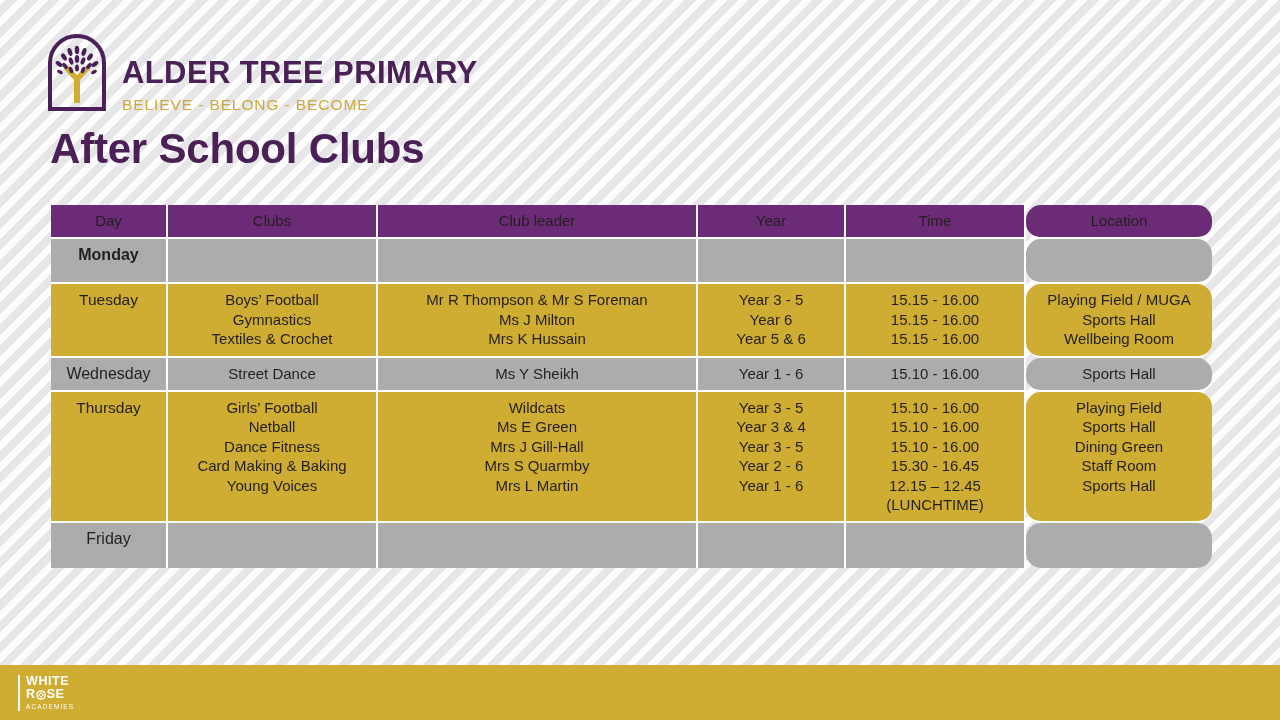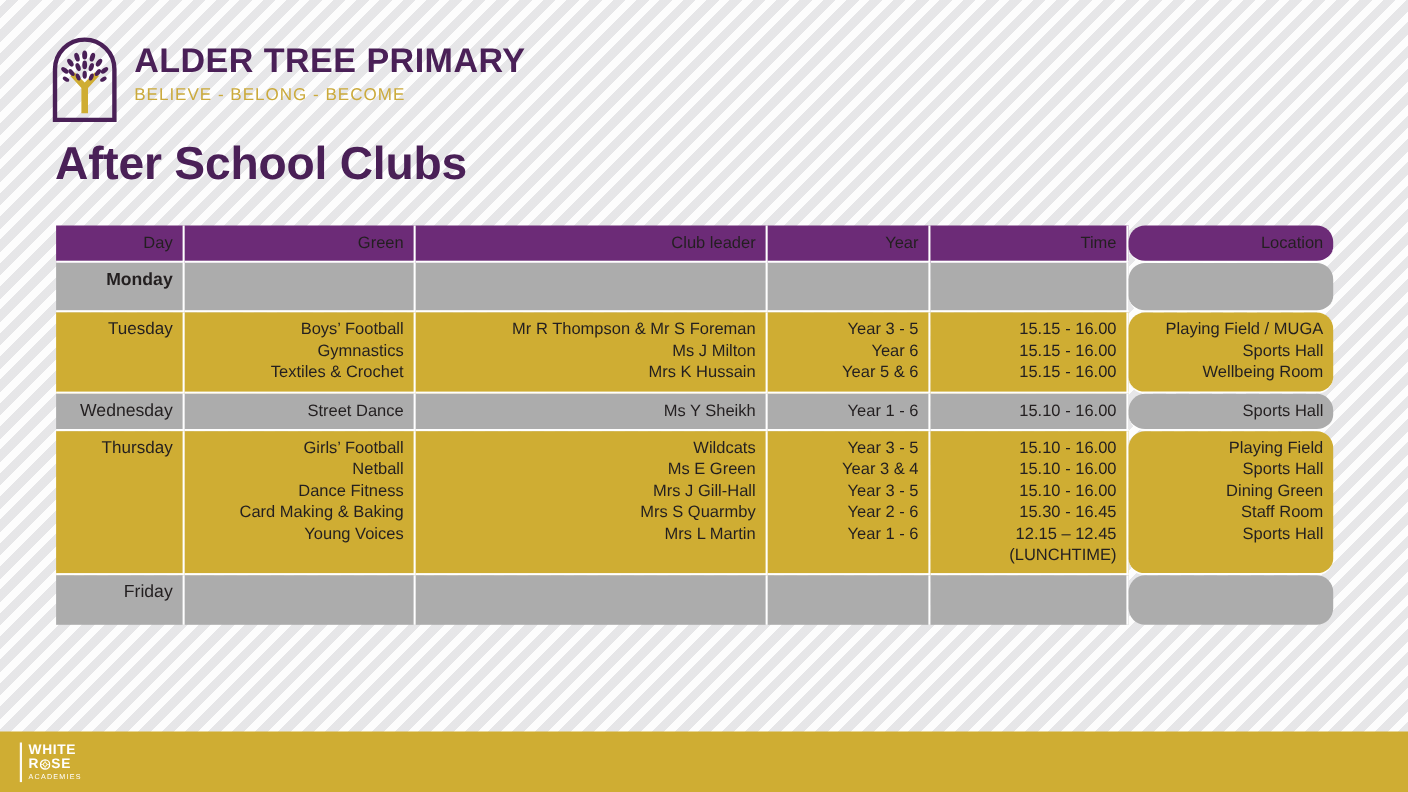--- a/index.html
+++ b/index.html
@@ -29,21 +29,21 @@
     );
     overflow: hidden;
   }
 
   
   .brand {
     position: absolute;
     left: 46px;
     top: 33px;
     display: flex;
-    align-items: flex-start;
+    align-items: flex-end;
   }
   .brand-mark {
     width: 62px;
     height: 80px;
     flex: 0 0 auto;
     margin-right: 14px;
   }
   .brand-text {
     display: flex;
     flex-direction: column;
@@ -85,21 +85,21 @@
     left: 51px;
     top: 205px;
     width: 1161px;
     border-collapse: separate;
     border-spacing: 0;
     table-layout: fixed;
   }
   .clubs-table th,
   .clubs-table td {
     vertical-align: top;
-    text-align: right;
+    text-align: center;
     padding: 6px 9px 7px 9px;
     font-size: 15px;
     line-height: 19.4px;
     border-right: 2px solid #ffffff;
     border-bottom: 2px solid #ffffff;
     color: #231f20;
     font-weight: normal;
   }
   .clubs-table th:last-child,
   .clubs-table td:last-child { border-right: none; border-radius: 15px; }
@@ -240,21 +240,21 @@
       <col class="c-day">
         <col class="c-club">
         <col class="c-leader">
       <col class="c-year">
         <col class="c-time">
         <col class="c-location">
     </colgroup>
     <thead>
       <tr>
         <th>Day</th>
-        <th>Green</th>
+        <th>Clubs</th>
         <th>Club leader</th>
         <th>Year</th>
         <th>Time</th>
         <th>Location</th>
       </tr>
     </thead>
     <tbody>
 
       <tr class="row-grey r-monday">
         <td class="day-cell">

